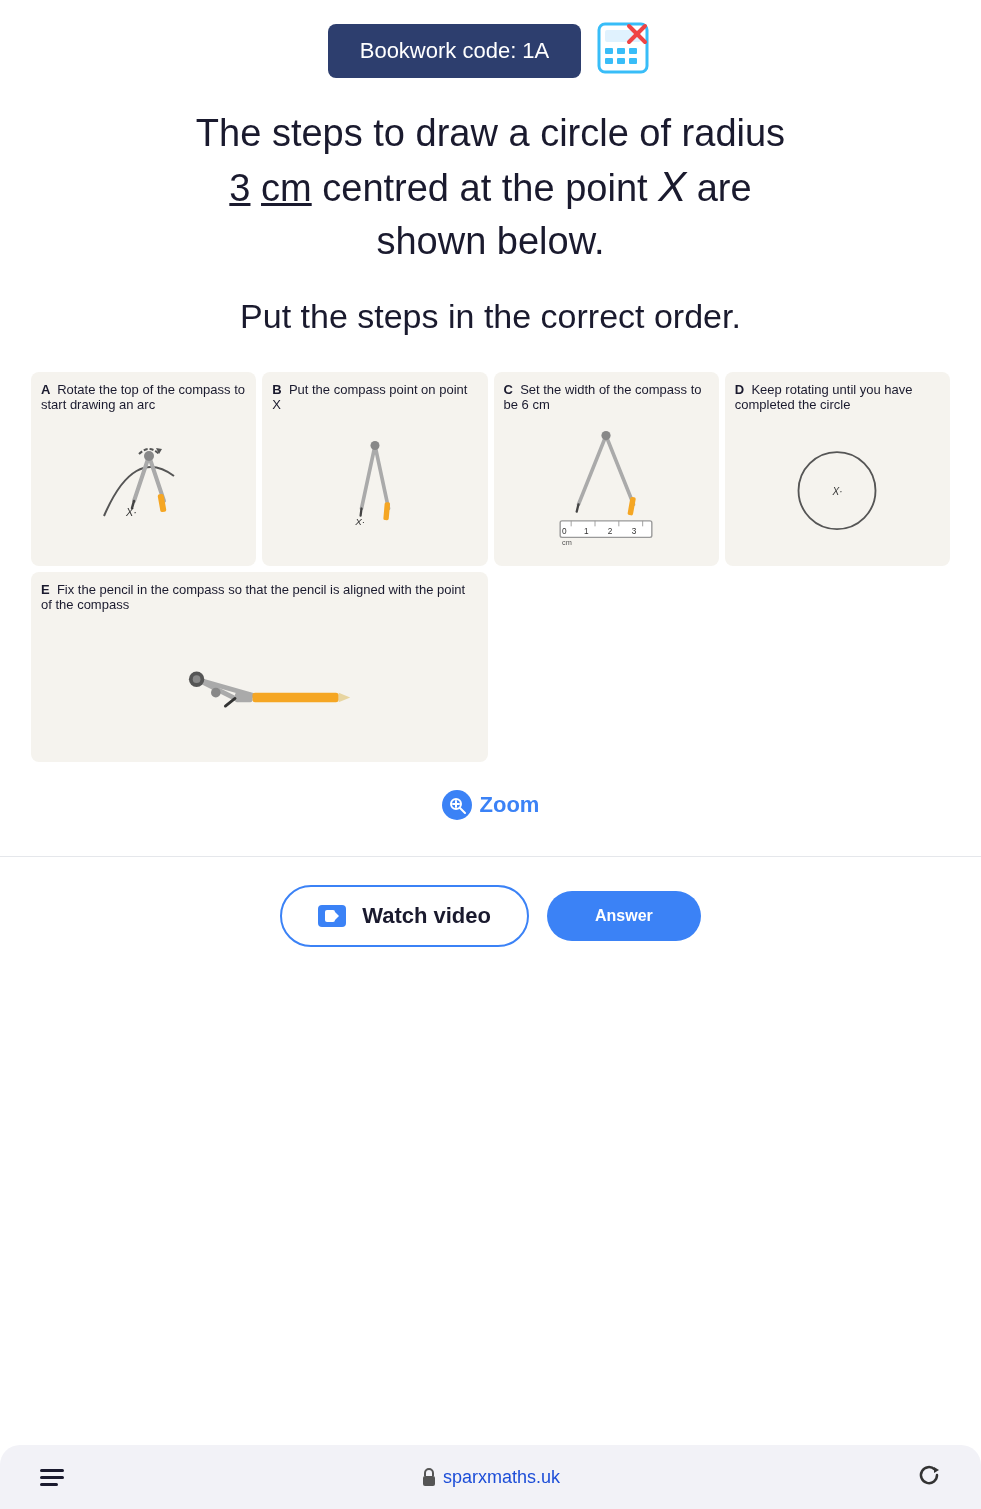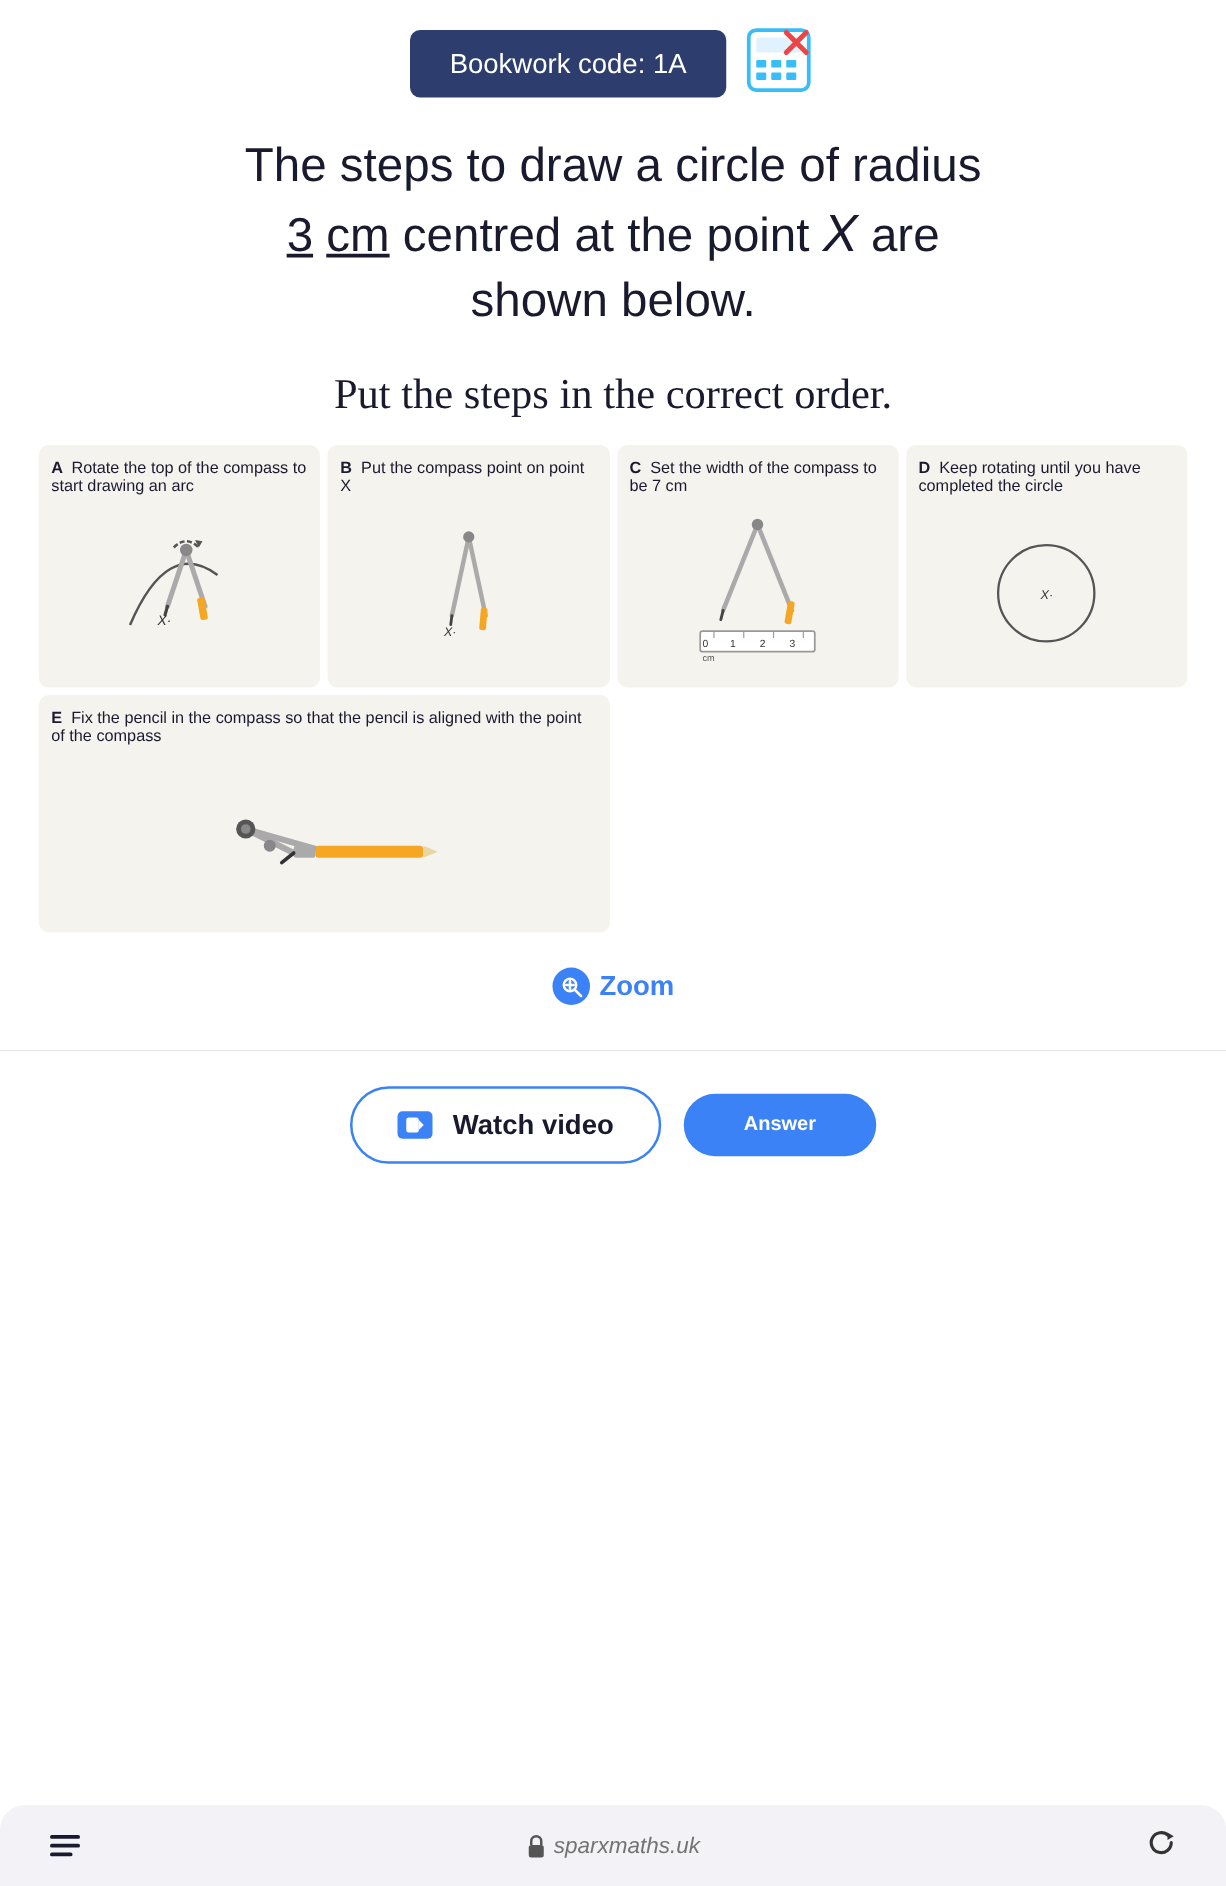--- a/index.html
+++ b/index.html
@@ -48,23 +48,22 @@
       line-height: 1.35;
       margin-bottom: 30px;
       font-weight: 400;
     }
     .question-title .underline {
       text-decoration: underline;
     }
     .sub-title {
       font-size: 34px;
       color: #1a1a2e;
-      margin-bottom: 21px;
+      margin-bottom: 36px;
       font-weight: 400;
-      font-family: Liberation Serif, serif;
     }
     .steps-grid {
       display: grid;
       grid-template-columns: 1fr 1fr 1fr 1fr;
       grid-template-rows: auto auto;
       gap: 6px;
       margin: 0 10px;
       text-align: left;
     }
     .step-card {
@@ -164,25 +163,24 @@
       width: 981px;
       background: #f2f2f7;
       border-radius: 20px 20px 0 0;
       padding: 18px 40px;
       display: flex;
       align-items: center;
       justify-content: space-between;
     }
     .browser-url {
       display: flex;
-      align-items: center;
+      align-items: flex-start;
       gap: 6px;
       font-size: 18px;
-      color: #737373;
-      font-style: italic;
+      color: #1d4ed8;
     }
     .hamburger-icon {
       display: flex;
       flex-direction: column;
       gap: 4px;
     }
     .hamburger-icon span {
       display: block;
       width: 24px;
       height: 3px;
@@ -267,21 +265,21 @@
           <rect x="60" y="83" width="6" height="20" rx="2" fill="#f5a623" transform="rotate(5,63,93)"></rect>
 
           <line x1="35" y1="90" x2="34" y2="98" stroke="#444" stroke-width="2.5" stroke-linecap="round"></line>
 
           <text x="28" y="108" font-size="11" fill="#333" font-style="italic">X·</text>
         </svg>
       </div>
     </div>
 
     <div class="step-card">
-      <div class="step-label">C &nbsp;<span style="font-weight:400">Set the width of the compass to be 7 cm</span></div>
+      <div class="step-label">C &nbsp;<span style="font-weight:400">Set the width of the compass to be 6 cm</span></div>
       <div class="step-illustration">
         <svg viewBox="0 0 120 140" width="110" height="140" xmlns="http://www.w3.org/2000/svg">
 
           <line x1="60" y1="15" x2="30" y2="90" stroke="#aaa" stroke-width="4" stroke-linecap="round"></line>
           <line x1="60" y1="15" x2="90" y2="90" stroke="#aaa" stroke-width="4" stroke-linecap="round"></line>
           <circle cx="60" cy="15" r="5" fill="#888"></circle>
 
           <rect x="85" y="82" width="6" height="20" rx="2" fill="#f5a623" transform="rotate(10,88,92)"></rect>
 
           <line x1="30" y1="90" x2="28" y2="98" stroke="#444" stroke-width="2.5" stroke-linecap="round"></line>

